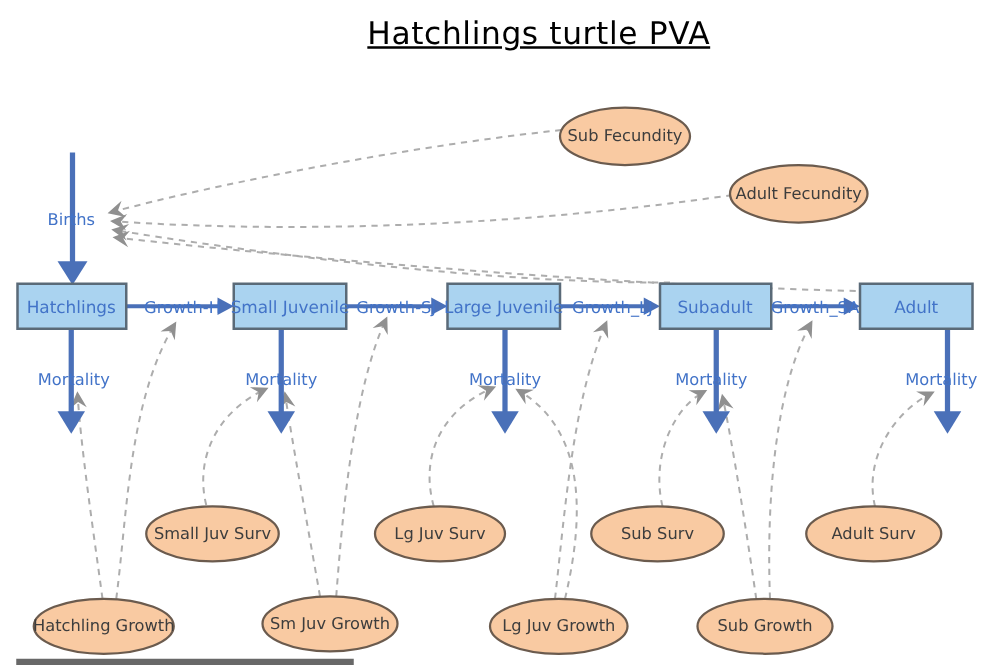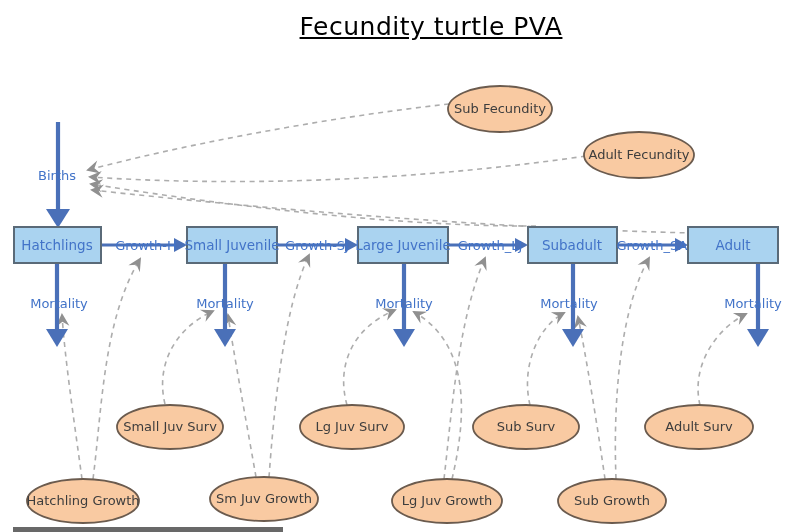--- a/index.html
+++ b/index.html
@@ -21,21 +21,21 @@
   .blue-label{fill:var(--label_blue,#4273c8);font-size:13px;text-anchor:middle;}
   .stock-label{fill:var(--label_blue,#4273c8);font-size:13.5px;text-anchor:middle;}
   .conv-label{fill:var(--converter_text,#3d3d3d);font-size:13px;text-anchor:middle;}
   .bottom-bar{fill:var(--bottom_bar,#686868);}
 </style>
 </head>
 <body>
 
 <div class="stage">
 
-  <div class="title">Fecundity turtle PVA</div>
+  <div class="title">Hatchlings turtle PVA</div>
 
   <svg width="800" height="532" viewBox="0 0 800 532">
     <defs>
       <marker id="m-gray" viewBox="0 0 12 12" refX="9.5" refY="6" markerWidth="10" markerHeight="10" orient="auto">
         <path class="gray-head" d="M1,1 L11,6 L1,11 L4.5,6 Z"></path>
       </marker>
     </defs>
 
     <g>
       <path class="connector" d="M 449 104 C 320 118, 170 148, 88 170"></path>

